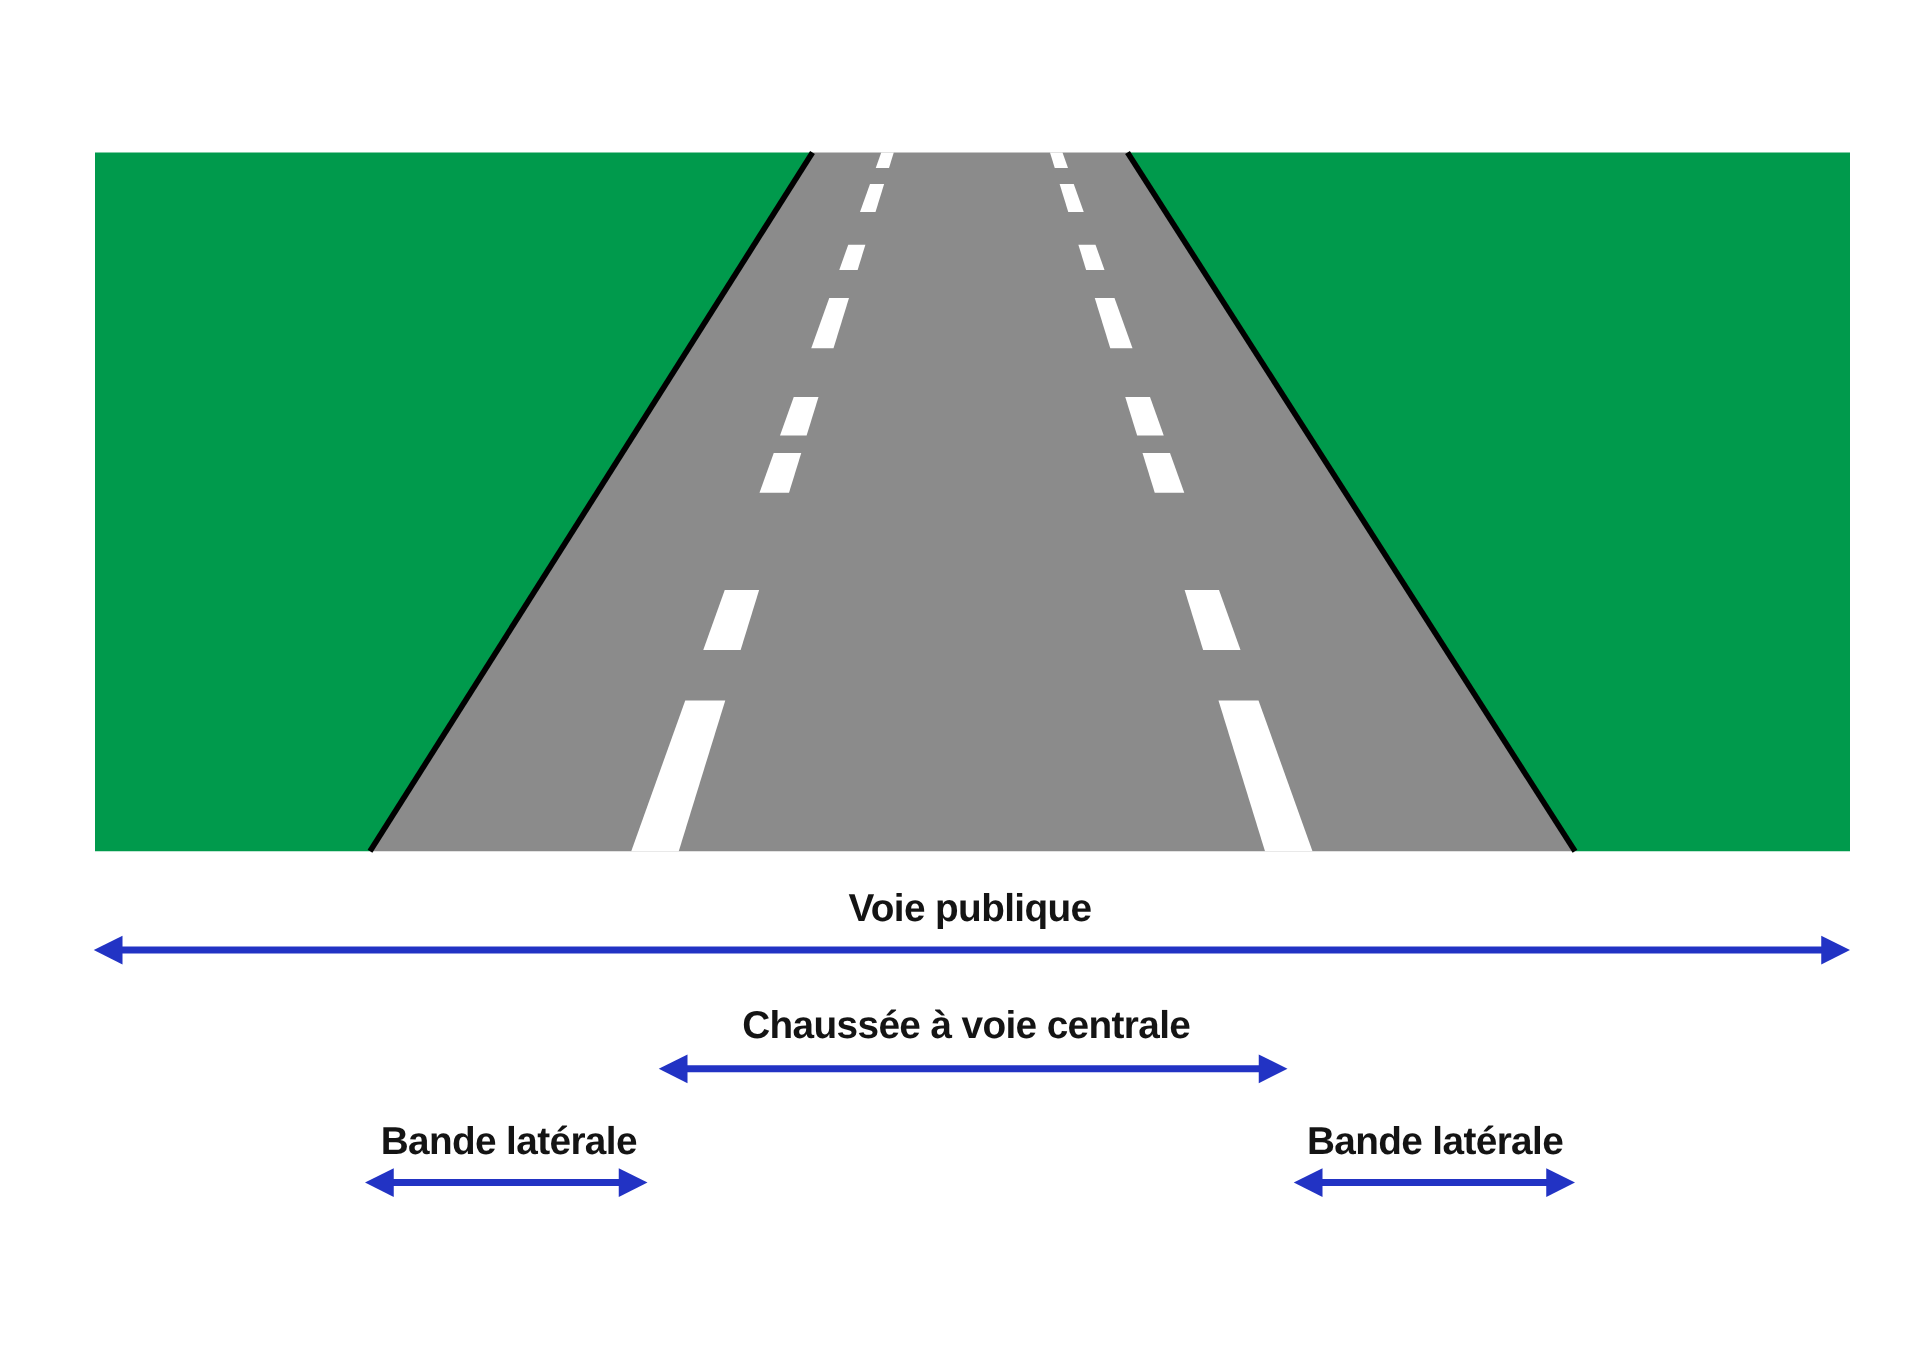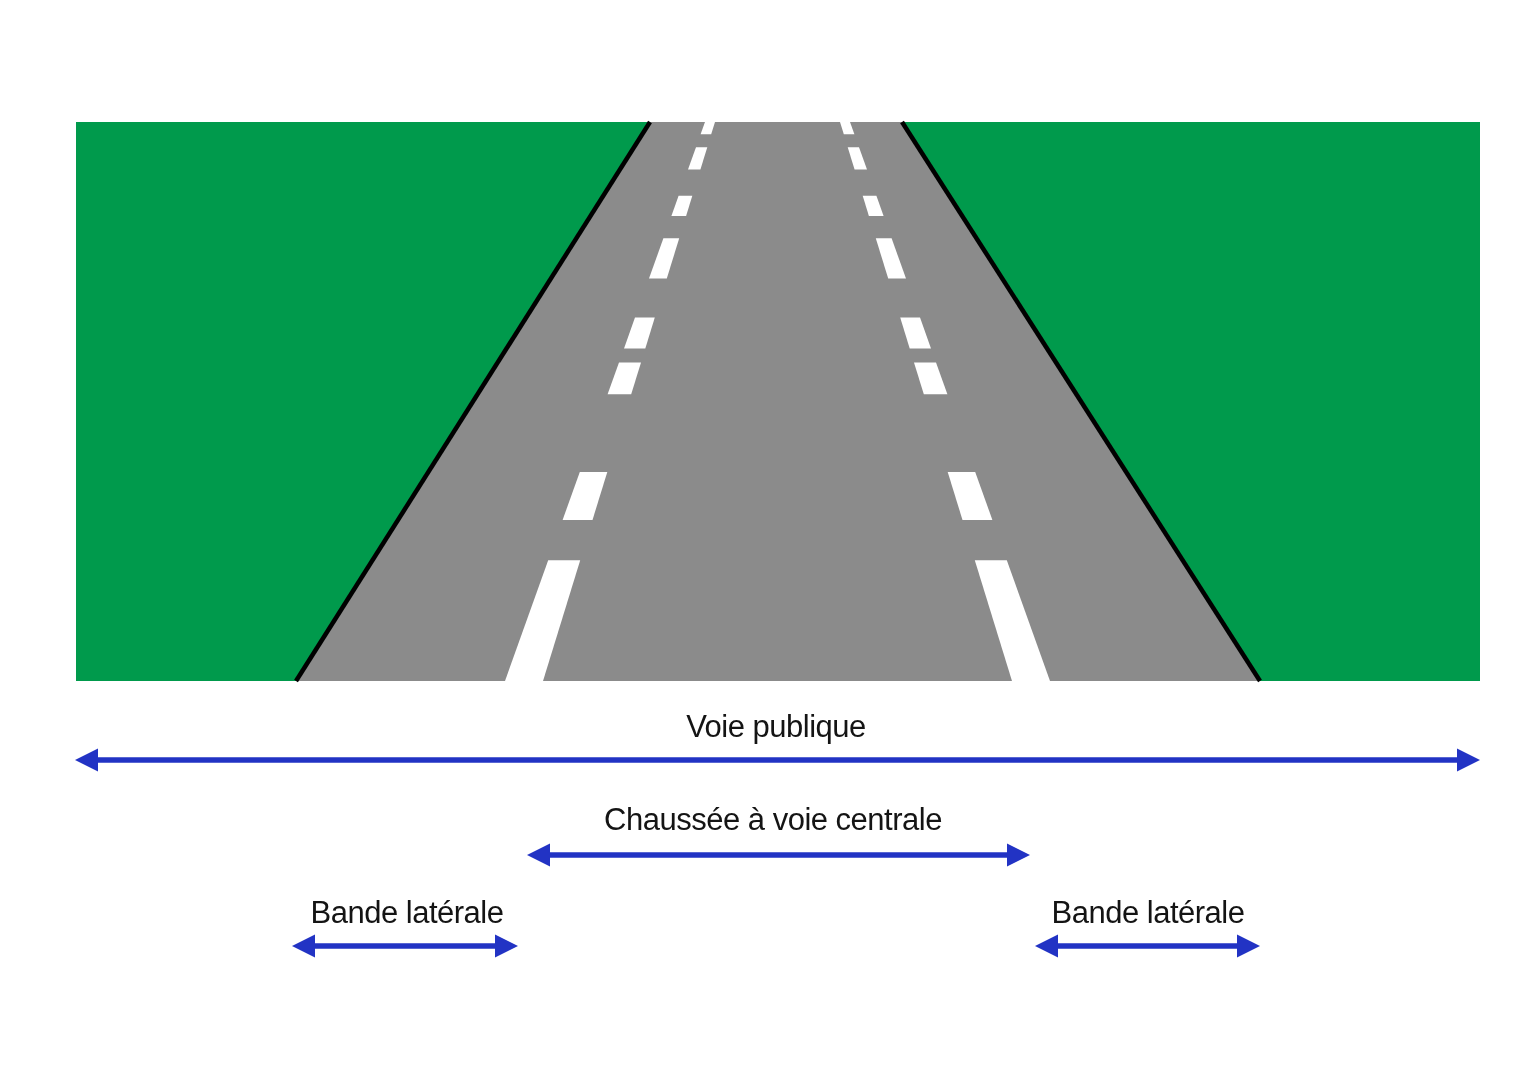--- a/index.html
+++ b/index.html
@@ -6,20 +6,21 @@
     margin: 0;
     padding: 0;
     background: #ffffff;
   }
   .stage {
     position: relative;
     width: 1536px;
     height: 1083px;
     background: #ffffff;
     overflow: hidden;
+    font-weight: bold;
   }
   svg { display: block; }
   .lbl {
     font-family: "Liberation Sans", "DejaVu Sans", sans-serif;
     font-size: 31px;
     letter-spacing: -0.5px;
   }
 </style>
 </head>
 <body>

